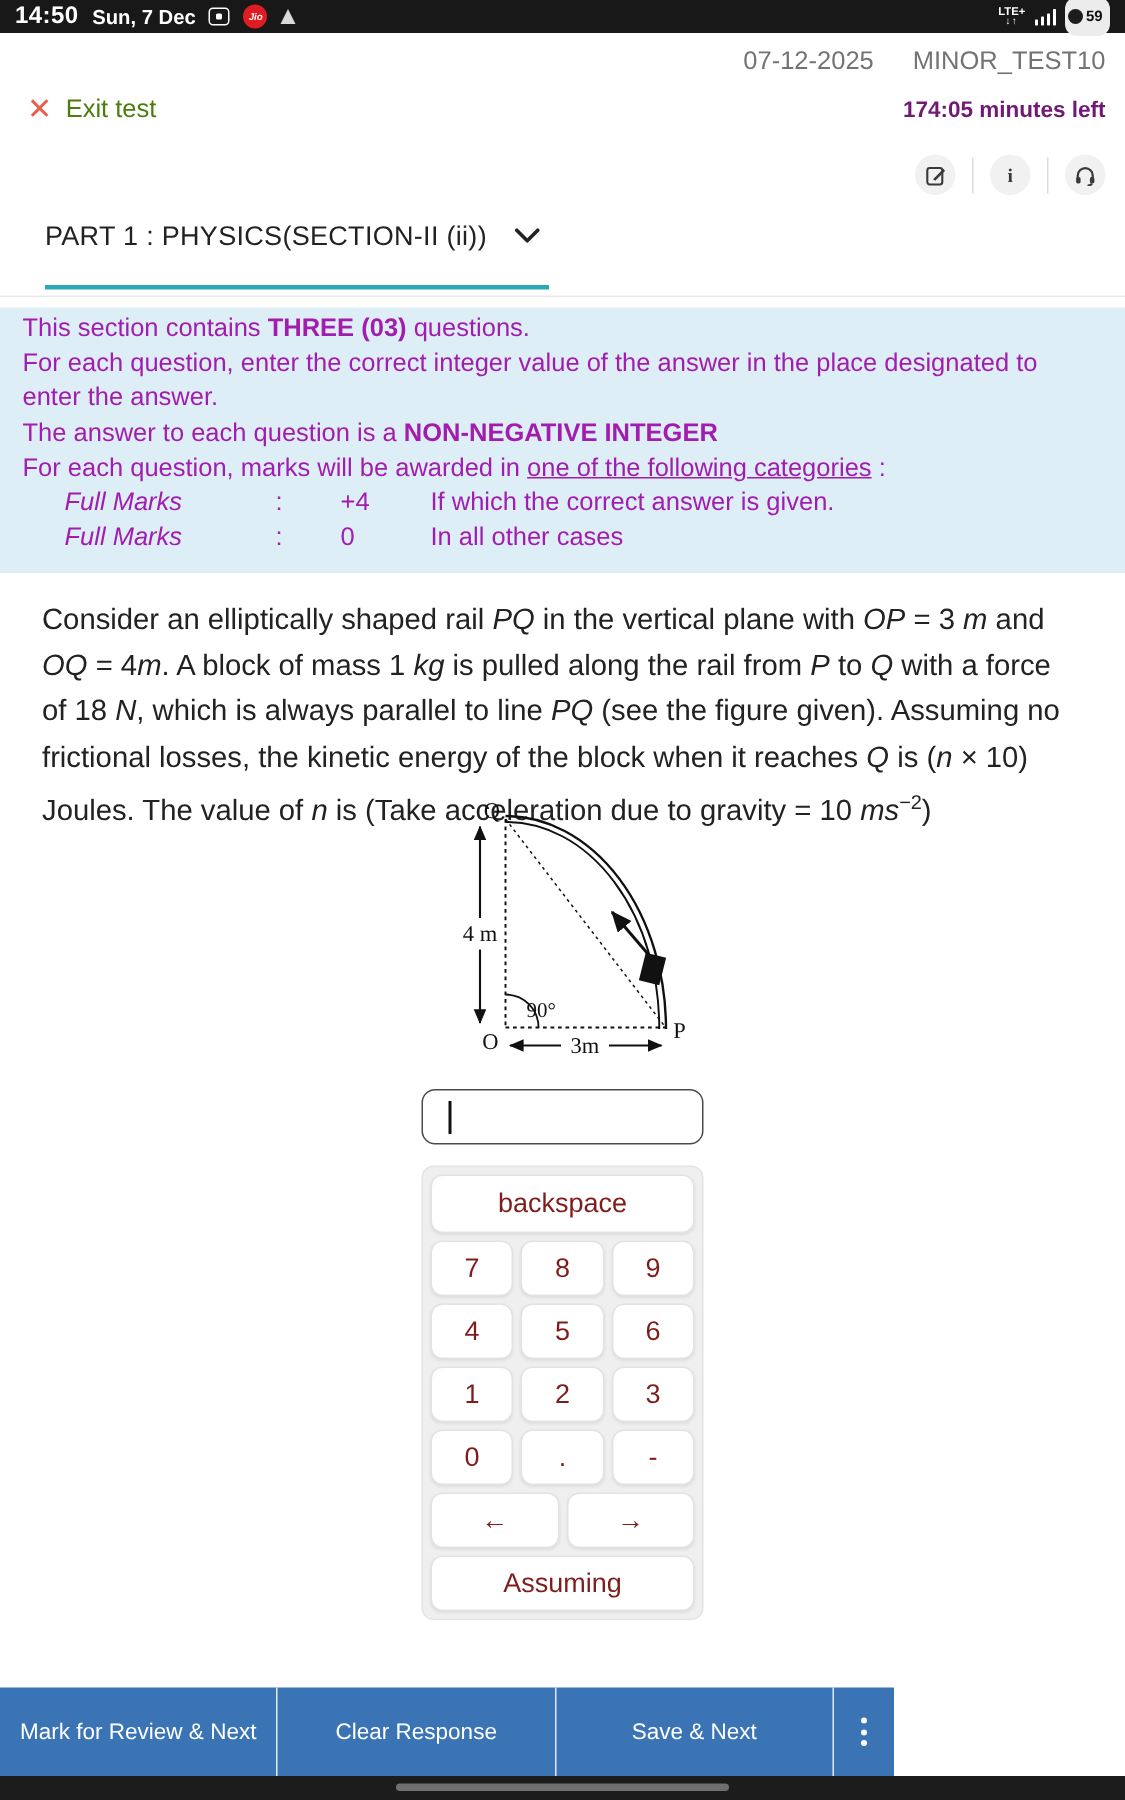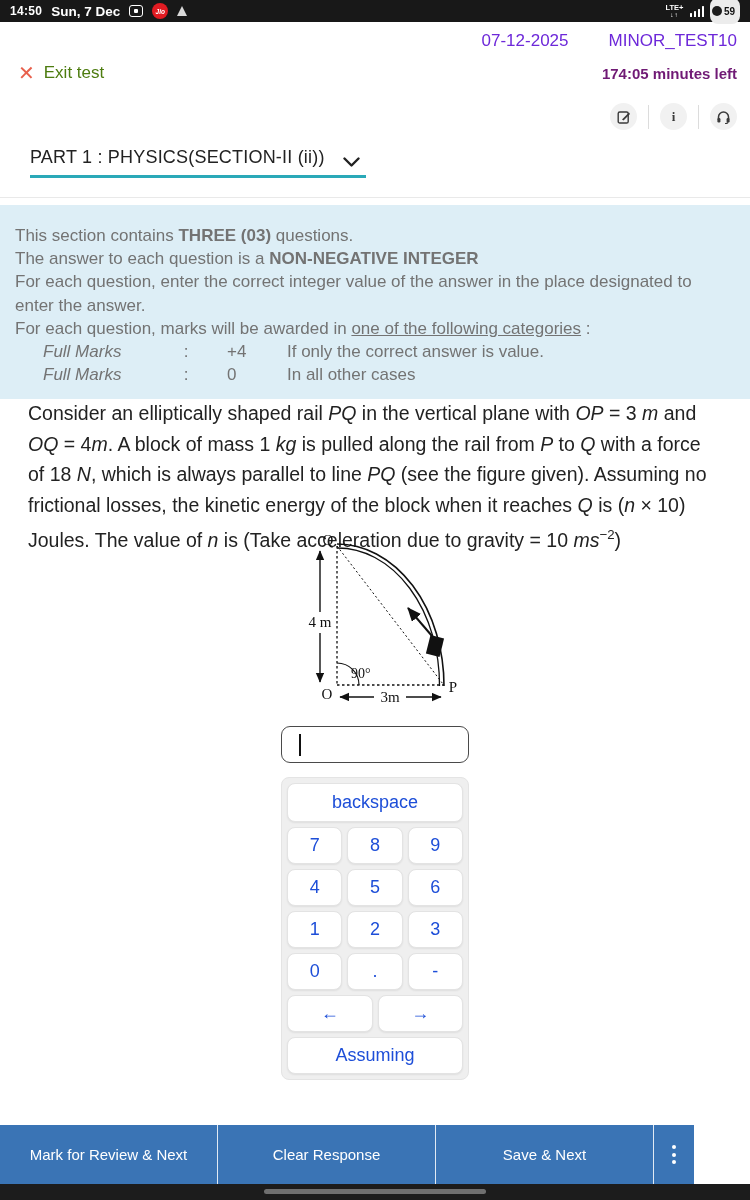--- a/index.html
+++ b/index.html
@@ -3,59 +3,59 @@
 <meta charset="utf-8">
 <style>
   * { margin:0; padding:0; box-sizing:border-box; }
   body { background:#888; font-family:"Liberation Sans", sans-serif; }
   .screen { position:relative; width:750px; height:1200px; background:#fff; overflow:hidden; margin:0 auto; color:#26282b; }
 
   
   .statusbar { position:absolute; top:0; left:0; width:750px; height:22px; background:#181818; color:#fff;
     display:flex; align-items:center; justify-content:space-between; padding:0 10px; }
   .sb-left { display:flex; align-items:center; gap:9px; }
-  .sb-time { font-size:12px; font-weight:700; letter-spacing:.3px; }
+  .sb-time { font-size:16px; font-weight:700; letter-spacing:.3px; }
   .sb-date { font-size:13.5px; font-weight:600; }
   .sb-shot { width:14px; height:12px; border:1.6px solid #fff; border-radius:3px; position:relative; }
   .sb-shot::after { content:""; position:absolute; left:3.5px; top:2.5px; width:4px; height:4px; background:#fff; border-radius:1px; }
   .sb-jio { width:16px; height:16px; border-radius:50%; background:#e11b22; color:#fff; font-size:6.5px; font-weight:700;
     font-style:italic; display:flex; align-items:center; justify-content:center; }
   .sb-tri { width:0; height:0; border-left:5.5px solid transparent; border-right:5.5px solid transparent; border-bottom:10px solid #d9d9d9; }
   .sb-right { display:flex; align-items:center; gap:6px; }
   .sb-lte { display:flex; flex-direction:column; align-items:center; line-height:1; }
   .sb-lte .t { font-size:7.5px; font-weight:700; }
   .sb-lte .a { font-size:6.5px; letter-spacing:1px; }
   .sb-signal { display:flex; align-items:flex-end; gap:1.5px; height:11px; }
   .sb-signal i { display:block; width:2.5px; background:#fff; border-radius:.5px; }
   .sb-batt { height:26px; min-width:30px; background:#ececec; border-radius:8px; display:flex; align-items:center; padding:0 3px 0 2px; gap:2px; }
   .sb-batt .dot { width:10px; height:10px; border-radius:50%; background:#1d1d1d; }
   .sb-batt .val { font-size:10px; font-weight:700; color:#111; }
 
   
-  .testinfo-row { position:absolute; top:31px; right:13px; display:flex; gap:40px; font-size:17px; color:#6d28d9;align-items:flex-end; }
+  .testinfo-row { position:absolute; top:31px; right:13px; display:flex; gap:26px; font-size:17px; color:#737373;align-items:flex-end; }
   .exit-row { position:absolute; top:63px; left:18px; right:13px; display:flex; justify-content:space-between; align-items:center; }
   .exit-left { display:flex; align-items:center; gap:9px; }
   .exit-x { color:#e8604c; font-size:20px; font-weight:400; line-height:1; }
   .exit-label { font-size:17px; color:#4d7c0f; }
   .time-left { font-size:15px; font-weight:700; color:#701a75; }
 
   .tools-row { position:absolute; top:103px; right:13px; display:flex; align-items:center; }
   .tool-circle { width:27px; height:27px; border-radius:50%; background:#f1f1f1; display:flex; align-items:center; justify-content:center; }
   .tool-div { width:1px; height:24px; background:#dcdcdc; margin:0 11px; }
   .tool-i { font-size:13px; font-weight:700; color:#3a3a3a; font-family:"Liberation Serif",serif; }
 
   
   .section-row { position:absolute; top:147px; left:30px; }
-  .section-inner { display:inline-flex; align-items:flex-end; gap:18px; padding:0 6px 7px 0; border-bottom:3px solid #2aa9b8; }
+  .section-inner { display:inline-flex; align-items:center; gap:18px; padding:0 6px 22px 0; border-bottom:3px solid #2aa9b8; }
   .section-label { font-size:18px; color:#222; letter-spacing:.2px; }
   .page-divider { position:absolute; top:197px; left:0; width:750px; height:1px; background:#e9e9e9; }
 
   
-  .instructions { position:absolute; top:205px; left:0; width:750px; background:#ddeef6; padding:19px 15px 13px 15px;
-    font-size:17px; line-height:23.2px; color:#737373; }
+  .instructions { position:absolute; top:205px; left:0; width:750px; background:#ddeef6; padding:2px 15px 13px 15px;
+    font-size:17px; line-height:23.2px; color:#a21caf; }
   .b { font-weight:700; } .i { font-style:italic; } .u { text-decoration:underline; }
   .sup { vertical-align:super; font-size:.68em; }
   .marks-row { display:flex; padding-left:28px;gap:24px; }
   .marks-label { width:108px; font-style:italic; }
   .marks-colon { width:22px; text-align:center; }
   .marks-value { width:42px; padding-left:6px; }
   .marks-desc { flex:1; }
 
   
   .question { position:absolute; top:398px; left:0; width:750px; padding:0 28px; font-size:19.5px; line-height:30.6px; color:#222; }
@@ -65,26 +65,26 @@
   .figure-wrap svg text { font-family:"Liberation Serif", serif; fill:#111; }
 
   
   .answer-box { position:absolute; top:726px; left:281px; width:188px; height:37px; border:1.6px solid #4a4a4a; border-radius:9px; background:#fff; }
   .cursor-bar { position:absolute; left:17px; top:7px; width:2px; height:22px; background:#111; }
 
   
   .keypad { position:absolute; top:777px; left:281px; width:188px; background:#efefef; border:1px solid #e4e4e4; border-radius:8px; padding:5px;
     display:flex; flex-direction:column; gap:5px; }
   .kp-row { display:flex; gap:5px; }
-  .kp-btn { flex:1; height:37px; background:#fff; border:1px solid #e3e3e3; border-radius:8px; font-size:18px; color:#1d4ed8;
+  .kp-btn { flex:1; height:37px; background:#fff; border:1px solid #e3e3e3; border-radius:8px; font-size:18px; color:#7f1d1d;
     display:flex; align-items:center; justify-content:center; box-shadow:0 1px 2px rgba(0,0,0,.07); font-family:"Liberation Sans",sans-serif; cursor:pointer; }
   .kp-wide { height:39px; }
 
   
-  .bottom-bar { position:absolute; top:1125px; left:0; width:694px; height:59px; background:#3a74b5; display:flex; }
+  .bottom-bar { position:absolute; top:1125px; left:0; width:596px; height:59px; background:#3a74b5; display:flex; }
   .bb-btn { flex:1; color:#fff; font-size:15px; display:flex; align-items:center; justify-content:center;
     border:none; background:transparent; border-right:1px solid rgba(255,255,255,.85); cursor:pointer; font-family:"Liberation Sans",sans-serif; }
   .bb-kebab { width:40px; display:flex; flex-direction:column; align-items:center; justify-content:center; gap:3.5px; cursor:pointer; }
   .bb-kebab i { width:4px; height:4px; background:#fff; border-radius:50%; }
   .navbar { position:absolute; top:1184px; left:0; width:750px; height:16px; background:#1c1c1c; }
   .nav-pill { position:absolute; left:50%; transform:translateX(-50%); top:5px; width:222px; height:5px; border-radius:3px; background:#6f6f6f; }
 </style>
 </head>
 <body>
 
@@ -156,28 +156,28 @@
       <span class="section-label">PART 1 : PHYSICS(SECTION-II (ii))</span>
       <svg width="17" height="11" viewBox="0 0 17 11">
         <polyline points="1.5,1.5 8.5,8.5 15.5,1.5" fill="none" stroke="#222" stroke-width="2.4" stroke-linecap="round" stroke-linejoin="round"></polyline>
       </svg>
     </span>
   </div>
   <div class="page-divider"></div>
 
   <div class="instructions">
     <div><span>This section contains </span><span class="b">THREE (03)</span><span> questions.</span></div>
+    <div><span>For each question, enter the correct integer value of the answer in the place designated to enter the answer.</span></div>
     <div><span>The answer to each question is a </span><span class="b">NON-NEGATIVE INTEGER</span></div>
-    <div><span>For each question, enter the correct integer value of the answer in the place designated to enter the answer.</span></div>
     <div><span>For each question, marks will be awarded in </span><span class="u">one of the following categories</span><span> :</span></div>
     <div class="marks-row">
       <span class="marks-label">Full Marks</span>
       <span class="marks-colon">:</span>
       <span class="marks-value">+4</span>
-      <span class="marks-desc">If only the correct answer is value.</span>
+      <span class="marks-desc">If which the correct answer is given.</span>
     </div>
     <div class="marks-row">
       <span class="marks-label">Full Marks</span>
       <span class="marks-colon">:</span>
       <span class="marks-value">0</span>
       <span class="marks-desc">In all other cases</span>
     </div>
   </div>
 
   <div class="question"><span>Consider an elliptically shaped rail </span><span class="i">PQ</span><span> in the vertical plane with </span><span class="i">OP</span><span> = 3 </span><span class="i">m</span><span> and </span><span class="i">OQ</span><span> = 4</span><span class="i">m</span><span>. A block of mass 1 </span><span class="i">kg</span><span> is pulled along the rail from </span><span class="i">P</span><span> to </span><span class="i">Q</span><span> with a force of 18 </span><span class="i">N</span><span>, which is always parallel to line </span><span class="i">PQ</span><span> (see the figure given). Assuming no frictional losses, the kinetic energy of the block when it reaches </span><span class="i">Q</span><span> is (</span><span class="i">n</span><span> × 10) Joules. The value of </span><span class="i">n</span><span> is (Take acceleration due to gravity = 10 </span><span class="i">ms</span><span class="sup">−2</span><span>)</span></div>

